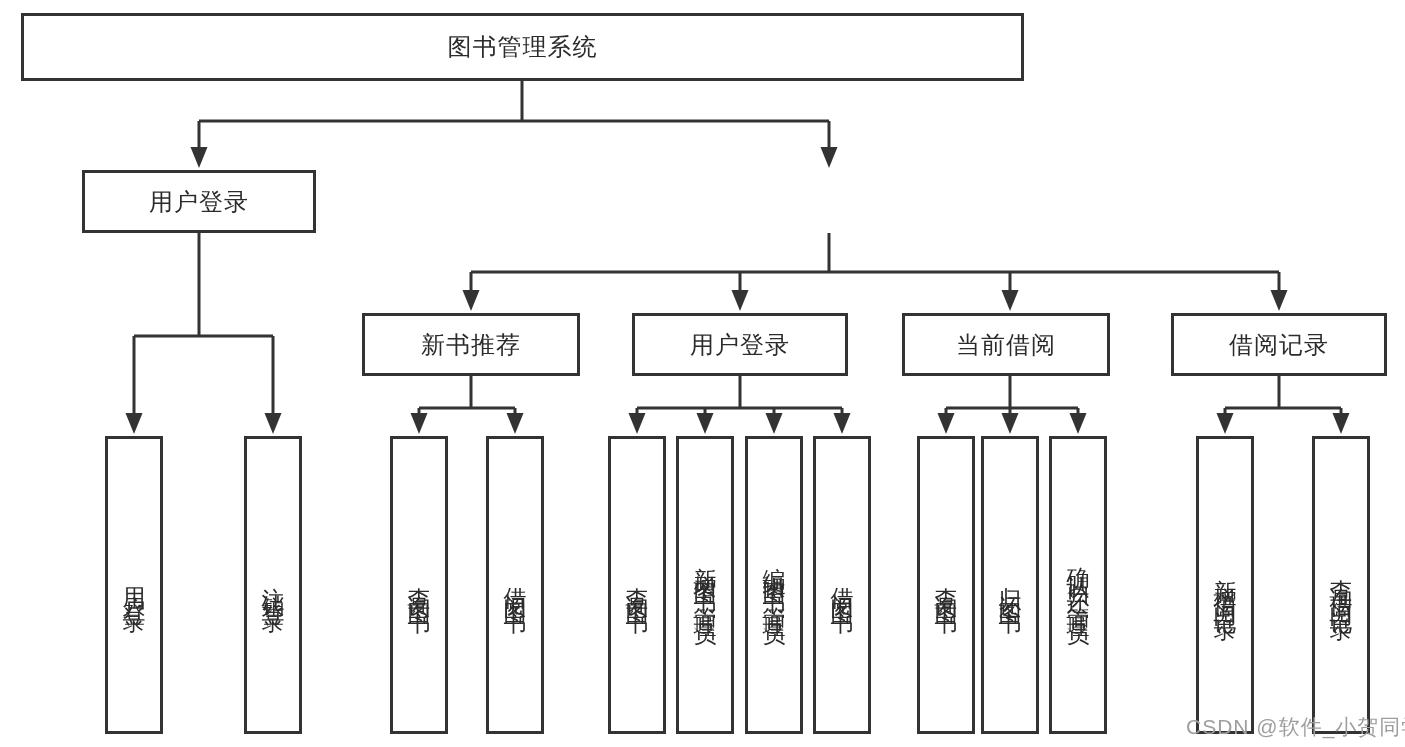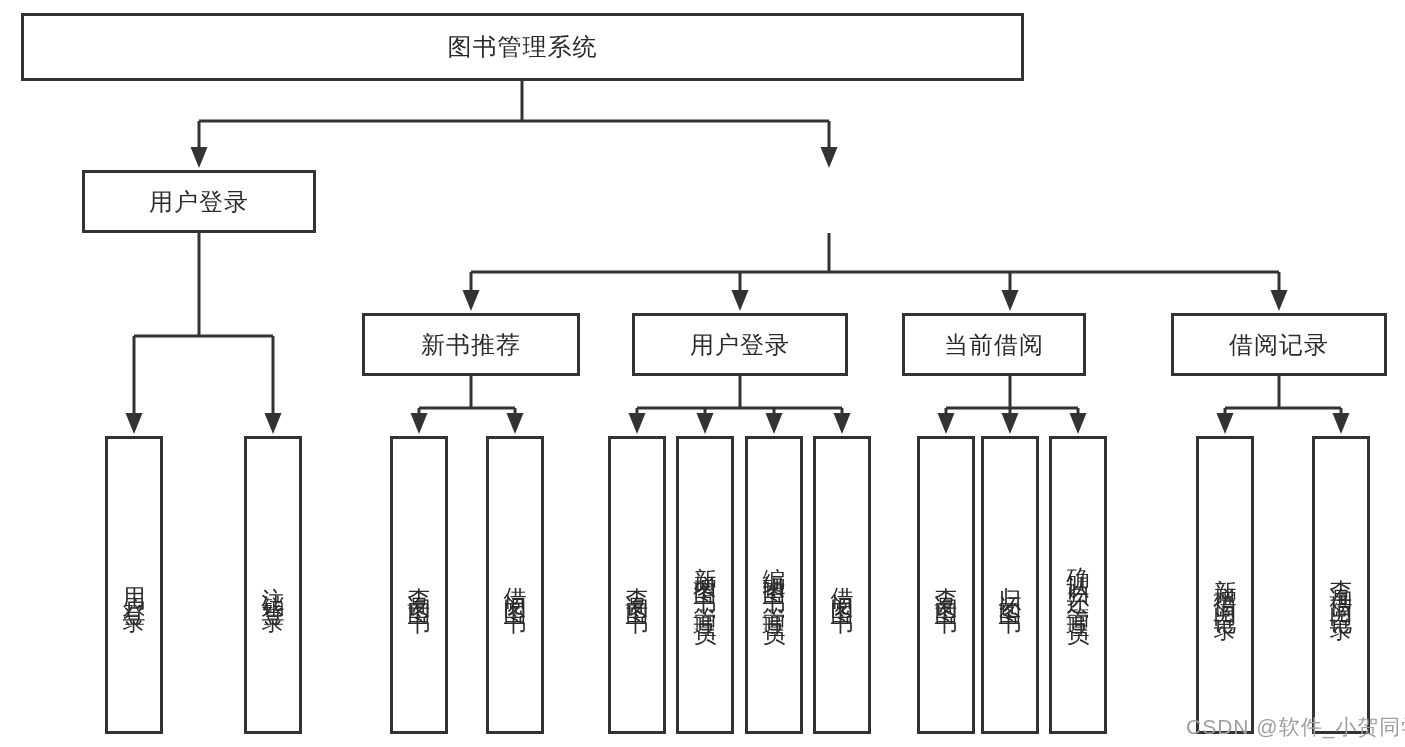--- a/index.html
+++ b/index.html
@@ -35,21 +35,21 @@
     font-size: 24px;
     letter-spacing: 1px;
     white-space: nowrap;
   }
   .root  { left: 21px;  top: 13px;  width: 1003px; height: 68px; }
   .lvl2, .lvl3 { height: 63px; }
   .b-user { left: 82px;   top: 170px; width: 234px; }
   .b-mgmt { left: 711px;  top: 170px; width: 236px; }
   .l3-1 { left: 362px;  top: 313px; width: 218px; }
   .l3-2 { left: 632px;  top: 313px; width: 216px; }
-  .l3-3 { left: 902px;  top: 313px; width: 184px; font-family: Liberation Mono, monospace; }
+  .l3-3 { left: 902px;  top: 313px; width: 208px; font-family: Liberation Mono, monospace; }
   .l3-4 { left: 1171px; top: 313px; width: 216px; }
   .leaf {
     top: 436px;
     width: 58px;
     height: 298px;
     writing-mode: vertical-rl;
     font-size: 23px;
     letter-spacing: 8px;
     white-space: normal;
     line-height: 1;

